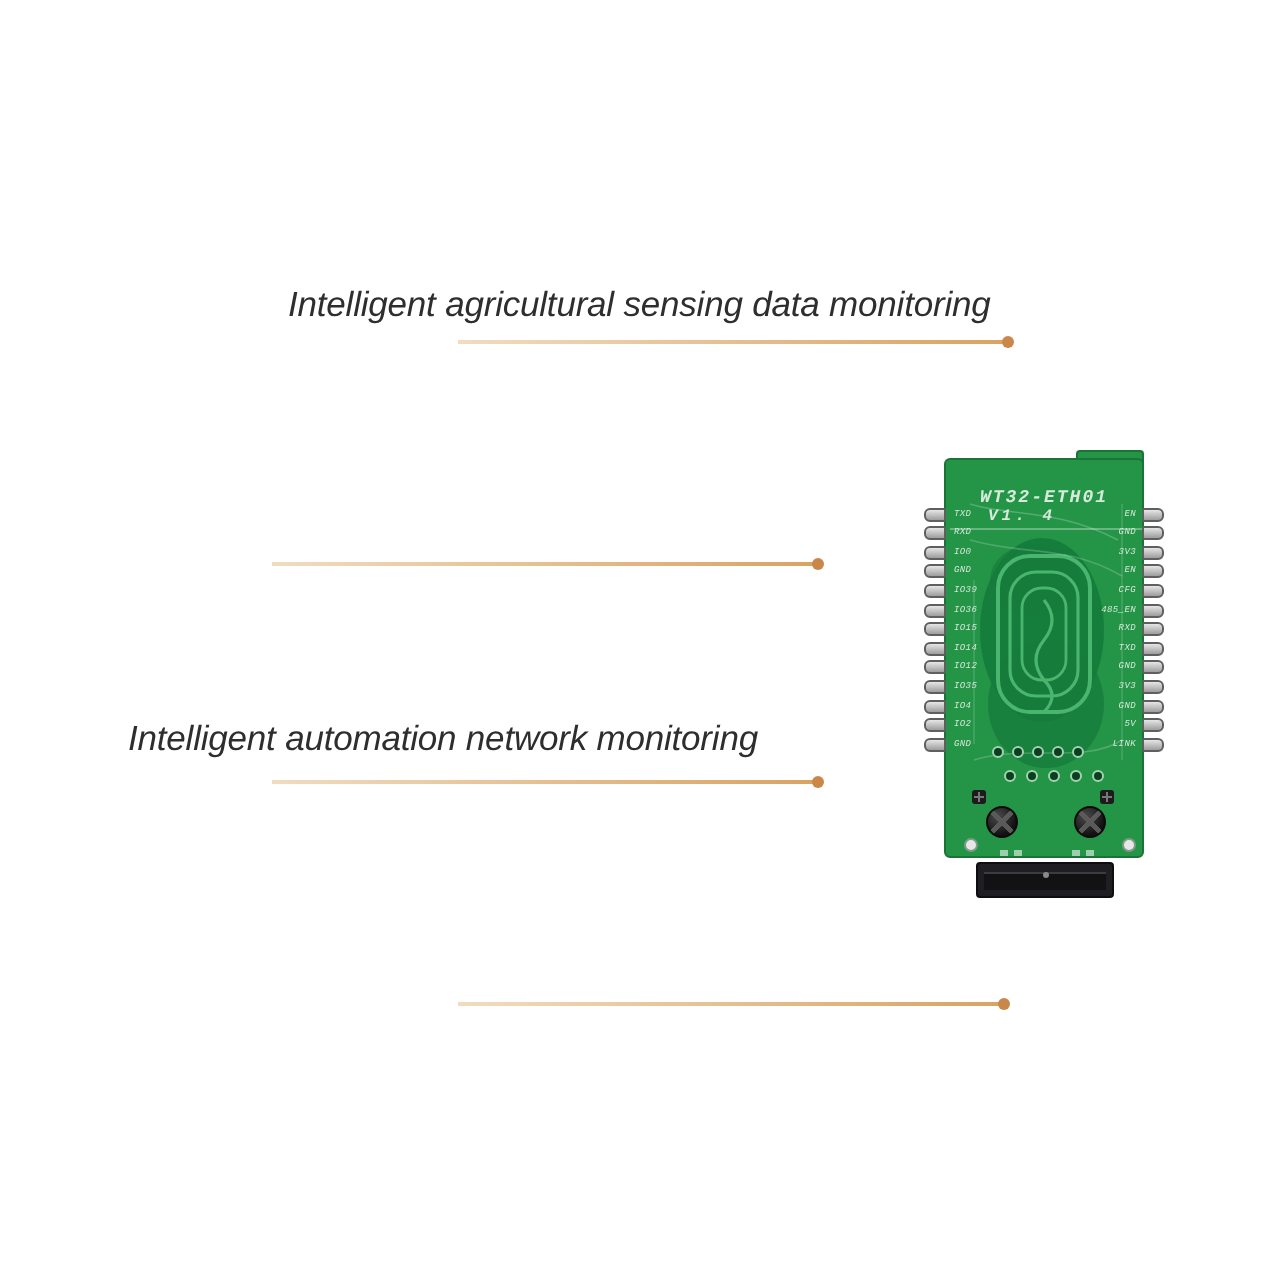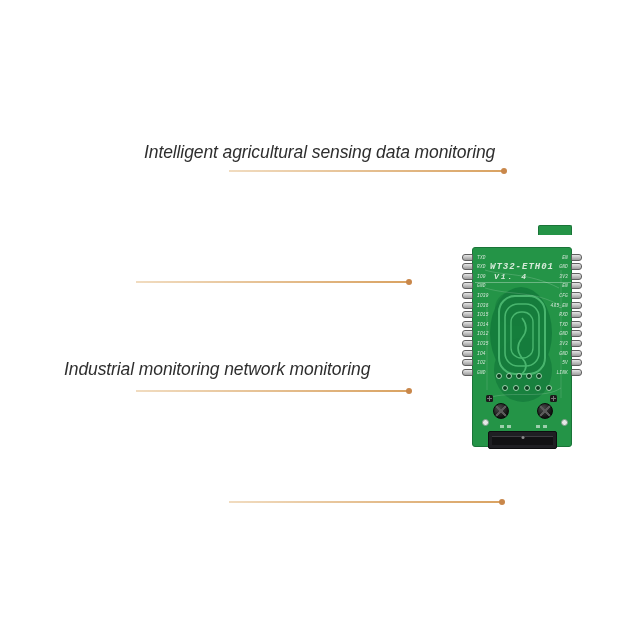--- a/index.html
+++ b/index.html
@@ -32,21 +32,21 @@
     background:var(--dot,#c9874a);
   }
   
   #pcb{position:absolute;left:462px;top:205px;width:122px;height:235px;}
   .board-tab{
     position:absolute;left:76px;top:2px;width:34px;height:10px;
     background:var(--pcb,#249447);border:1px solid #1a7438;border-bottom:none;
     border-radius:2px 2px 0 0;box-sizing:border-box;
   }
   .board-main{
-    position:absolute;left:10px;top:24px;width:100px;height:200px;
+    position:absolute;left:10px;top:6px;width:100px;height:200px;
     background:var(--pcb,#249447);border:1px solid #1a7438;border-radius:3px;
     box-sizing:border-box;overflow:hidden;
   }
   .silk-title{
     position:absolute;left:0;top:14px;width:100%;text-align:center;
     font-family:"Liberation Mono",monospace;font-size:9px;font-weight:bold;
     color:#d6ead9;letter-spacing:1px;
   }
   .silk-version{
     position:absolute;left:21px;top:24px;
@@ -120,21 +120,21 @@
 
   <div class="caption" id="cap1">Intelligent agricultural sensing data monitoring</div>
   <div class="rule" id="rule1">
       <span class="dot"></span>
     </div>
 
   <div class="rule" id="rule2">
       <span class="dot"></span>
     </div>
 
-  <div class="caption" id="cap3">Industrial monitoring network monitoring</div>
+  <div class="caption" id="cap3">Intelligent automation network monitoring</div>
   <div class="rule" id="rule3">
       <span class="dot"></span>
     </div>
 
   <div class="rule" id="rule4">
       <span class="dot"></span>
     </div>
 
   <div id="pcb">
     <div class="board-tab"></div>

